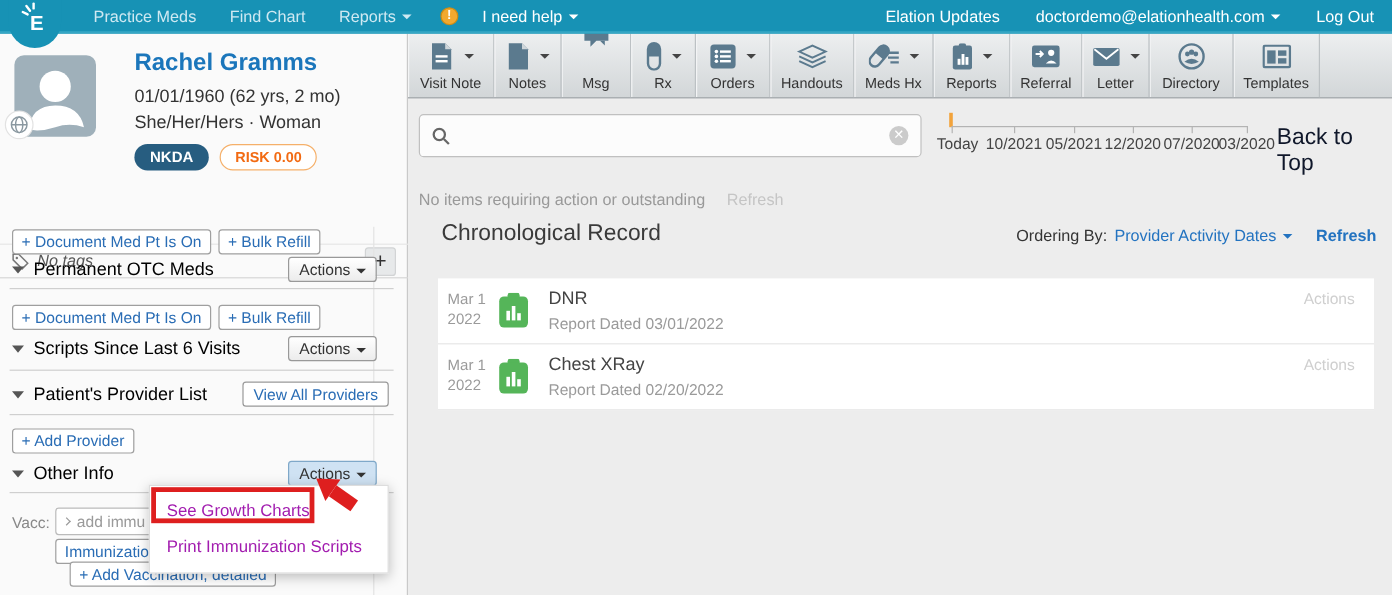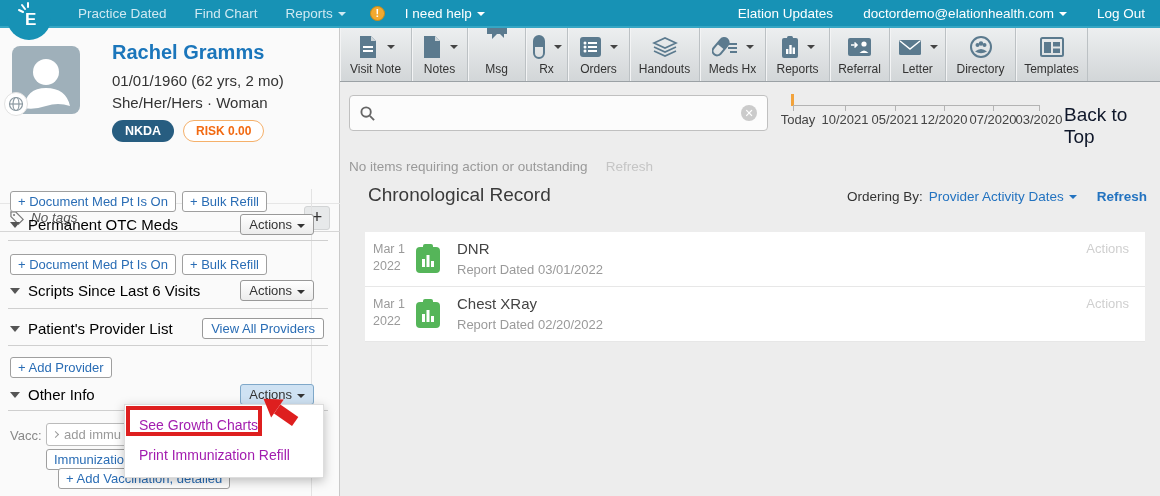--- a/index.html
+++ b/index.html
@@ -86,21 +86,21 @@
   .rec-sub{position:absolute;left:92px;top:30px;font-size:13px;color:#9a9a9a;}
   .rec-actions{position:absolute;right:16px;top:9px;font-size:13px;color:#cfcfcf;cursor:pointer;}
 </style>
 </head>
 <body>
 
 <div class="page">
 
   <div class="topbar">
     <div class="nav-left">
-      <span class="nav-item">Practice Dated</span>
+      <span class="nav-item">Practice Meds</span>
       <span class="nav-item">Find Chart</span>
       <span class="nav-item"><span>Reports</span><span class="caret"></span></span>
       <span class="warn-badge">!</span>
       <span class="nav-item bright"><span>I need help</span><span class="caret"></span></span>
     </div>
     <div class="nav-right">
       <span class="nav-item bright">Elation Updates</span>
       <span class="nav-item bright"><span>doctordemo@elationhealth.com</span><span class="caret"></span></span>
       <span class="nav-item bright">Log Out</span>
     </div>
@@ -192,21 +192,21 @@
     <div class="vacc-input">
       <span class="chev"></span>
       <span>add immu</span>
     </div>
     <span class="sbtn immun-btn">Immunization</span>
     <span class="sbtn addvacc-btn">+ Add Vaccination, detailed</span>
   </div>
 
   <div class="dropdown">
     <div class="dd-item">See Growth Charts</div>
-    <div class="dd-item">Print Immunization Refill</div>
+    <div class="dd-item">Print Immunization Scripts</div>
   </div>
   <div class="anno-box"></div>
   <div class="anno-arrow">
       <span class="head"></span>
       <span class="tail"></span>
     </div>
 
   <div class="toolbar">
     <div class="tool" style="width:72px;">
       <span class="ic">
@@ -232,21 +232,21 @@
     </div>
     <div class="tool" style="width:58px;gap:20px;">
       <span class="ic">
           <svg width="24" height="22" viewBox="0 0 24 22">
             <path d="M2 2 h20 v14 h-10 l-5 5 v-5 h-5 z" fill="#5b7a8e"></path>
             <path d="M19 16 v4 l-4 -4 z" fill="#5b7a8e"></path>
           </svg>
         </span>
       <span class="lbl">Msg</span>
     </div>
-    <div class="tool" style="width:42px;">
+    <div class="tool" style="width:54px;">
       <span class="ic">
           <svg width="14" height="24" viewBox="0 0 14 24">
             <rect x="2" y="1" width="10" height="22" rx="5" fill="none" stroke="#5b7a8e" stroke-width="2"></rect>
             <path d="M2 12 v-6 a5 5 0 0 1 10 0 v6 z" fill="#5b7a8e"></path>
           </svg>
           <span class="caret"></span>
         </span>
       <span class="lbl">Rx</span>
     </div>
     <div class="tool" style="width:62px;align-items:center;">

